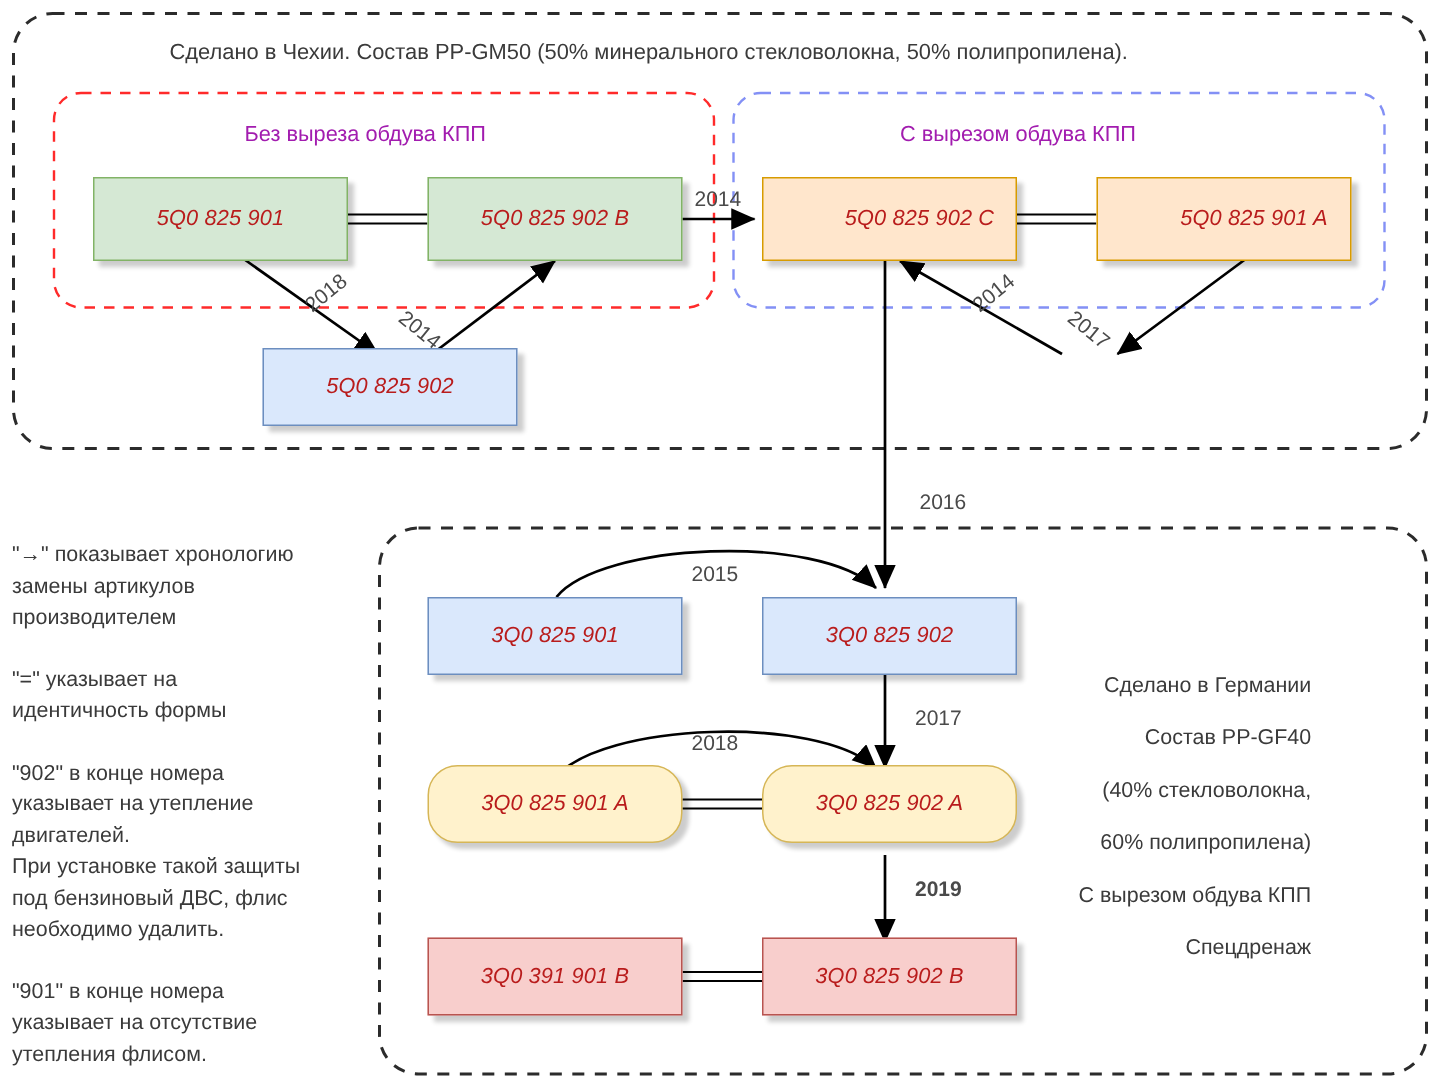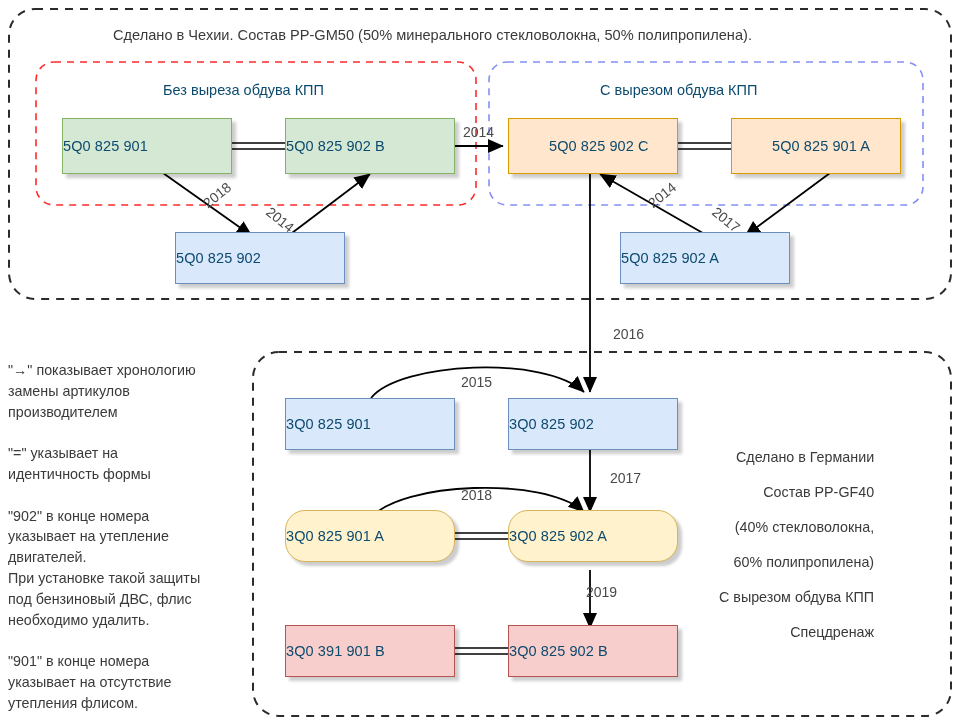--- a/index.html
+++ b/index.html
@@ -21,42 +21,43 @@
     top: 0;
     width: 960px;
     height: 724px;
   }
   .node {
     position: absolute;
     box-sizing: border-box;
     border: 1.6px solid #000;
     display: flex;
     align-items: center;
-    justify-content: flex-start;
+    justify-content: center;
     font-size: 14.5px;
-    color: #0c4a6e;
+    color: #b91c1c;
     letter-spacing: 0.1px;
     box-shadow: 4px 4px 3px rgba(0,0,0,0.20);
     z-index: 5;
+    font-style: italic;
   }
   .node-green  { background: #d5e8d4; border-color: #82b366; }
   .node-orange { background: #ffe6cc; border-color: #d79b00; padding-left: 40px; }
   .node-blue   { background: #dae8fc; border-color: #6c8ebf; }
   .node-yellow { background: #fff2cc; border-color: #d6b656; border-radius: 20px; }
   .node-red    { background: #f8cecc; border-color: #b85450; }
   .title-text {
     position: absolute;
     color: #3a3a3a;
     font-size: 14.6px;
     z-index: 4;
     white-space: nowrap;
   }
   .zone-label {
     position: absolute;
-    color: #0c4a6e;
+    color: #a21caf;
     font-size: 14.5px;
     z-index: 4;
     white-space: nowrap;
   }
   .year {
     position: absolute;
     color: #4a4a4a;
     font-size: 14px;
     z-index: 6;
     white-space: nowrap;
@@ -162,23 +163,20 @@
   </div>
 
   <div class="node node-orange" style="left:731px; top:118px; width:170px; height:56px;">
     <span>5Q0 825 901 A</span>
   </div>
 
   <div class="node node-blue" style="left:175px; top:232px; width:170px; height:52px;">
     <span>5Q0 825 902</span>
   </div>
 
-  <div class="node node-blue" style="left:620px; top:232px; width:170px; height:52px;">
-    <span>5Q0 825 902 A</span>
-  </div>
 
   <div class="year year-rot-l" style="left:210px; top:195px;">2018</div>
   <div class="year year-rot-r" style="left:263px; top:200px;">2014</div>
   <div class="year" style="left:463px; top:124px;">2014</div>
   <div class="year year-rot-l" style="left:655px; top:195px;">2014</div>
   <div class="year year-rot-r" style="left:709px; top:200px;">2017</div>
 
   <div class="year" style="left:613px; top:326px;">2016</div>
 
   <div class="node node-blue" style="left:285px; top:398px; width:170px; height:52px;">
@@ -201,21 +199,21 @@
     <span>3Q0 391 901 B</span>
   </div>
 
   <div class="node node-red" style="left:508px; top:625px; width:170px; height:52px;">
     <span>3Q0 825 902 B</span>
   </div>
 
   <div class="year" style="left:461px; top:374px;">2015</div>
   <div class="year" style="left:610px; top:470px;">2017</div>
   <div class="year" style="left:461px; top:487px;">2018</div>
-  <div class="year" style="left:586px; top:584px;">2019</div>
+  <div class="year" style="left:610px; top:584px;font-weight:bold;">2019</div>
 
   <div class="para" style="left:8px; top:360px; width:240px;">
     <div>"→" показывает хронологию</div>
     <div>замены артикулов</div>
     <div>производителем</div>
     <div>&nbsp;</div>
     <div>"=" указывает на</div>
     <div>идентичность формы</div>
     <div>&nbsp;</div>
     <div>"902" в конце номера</div>

